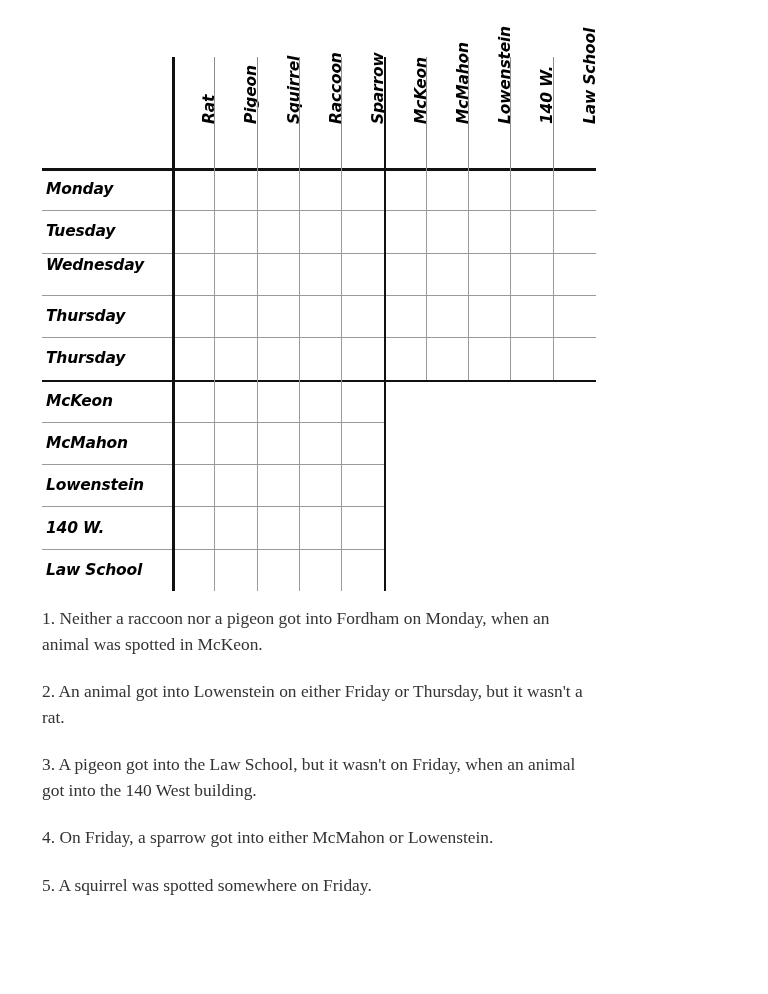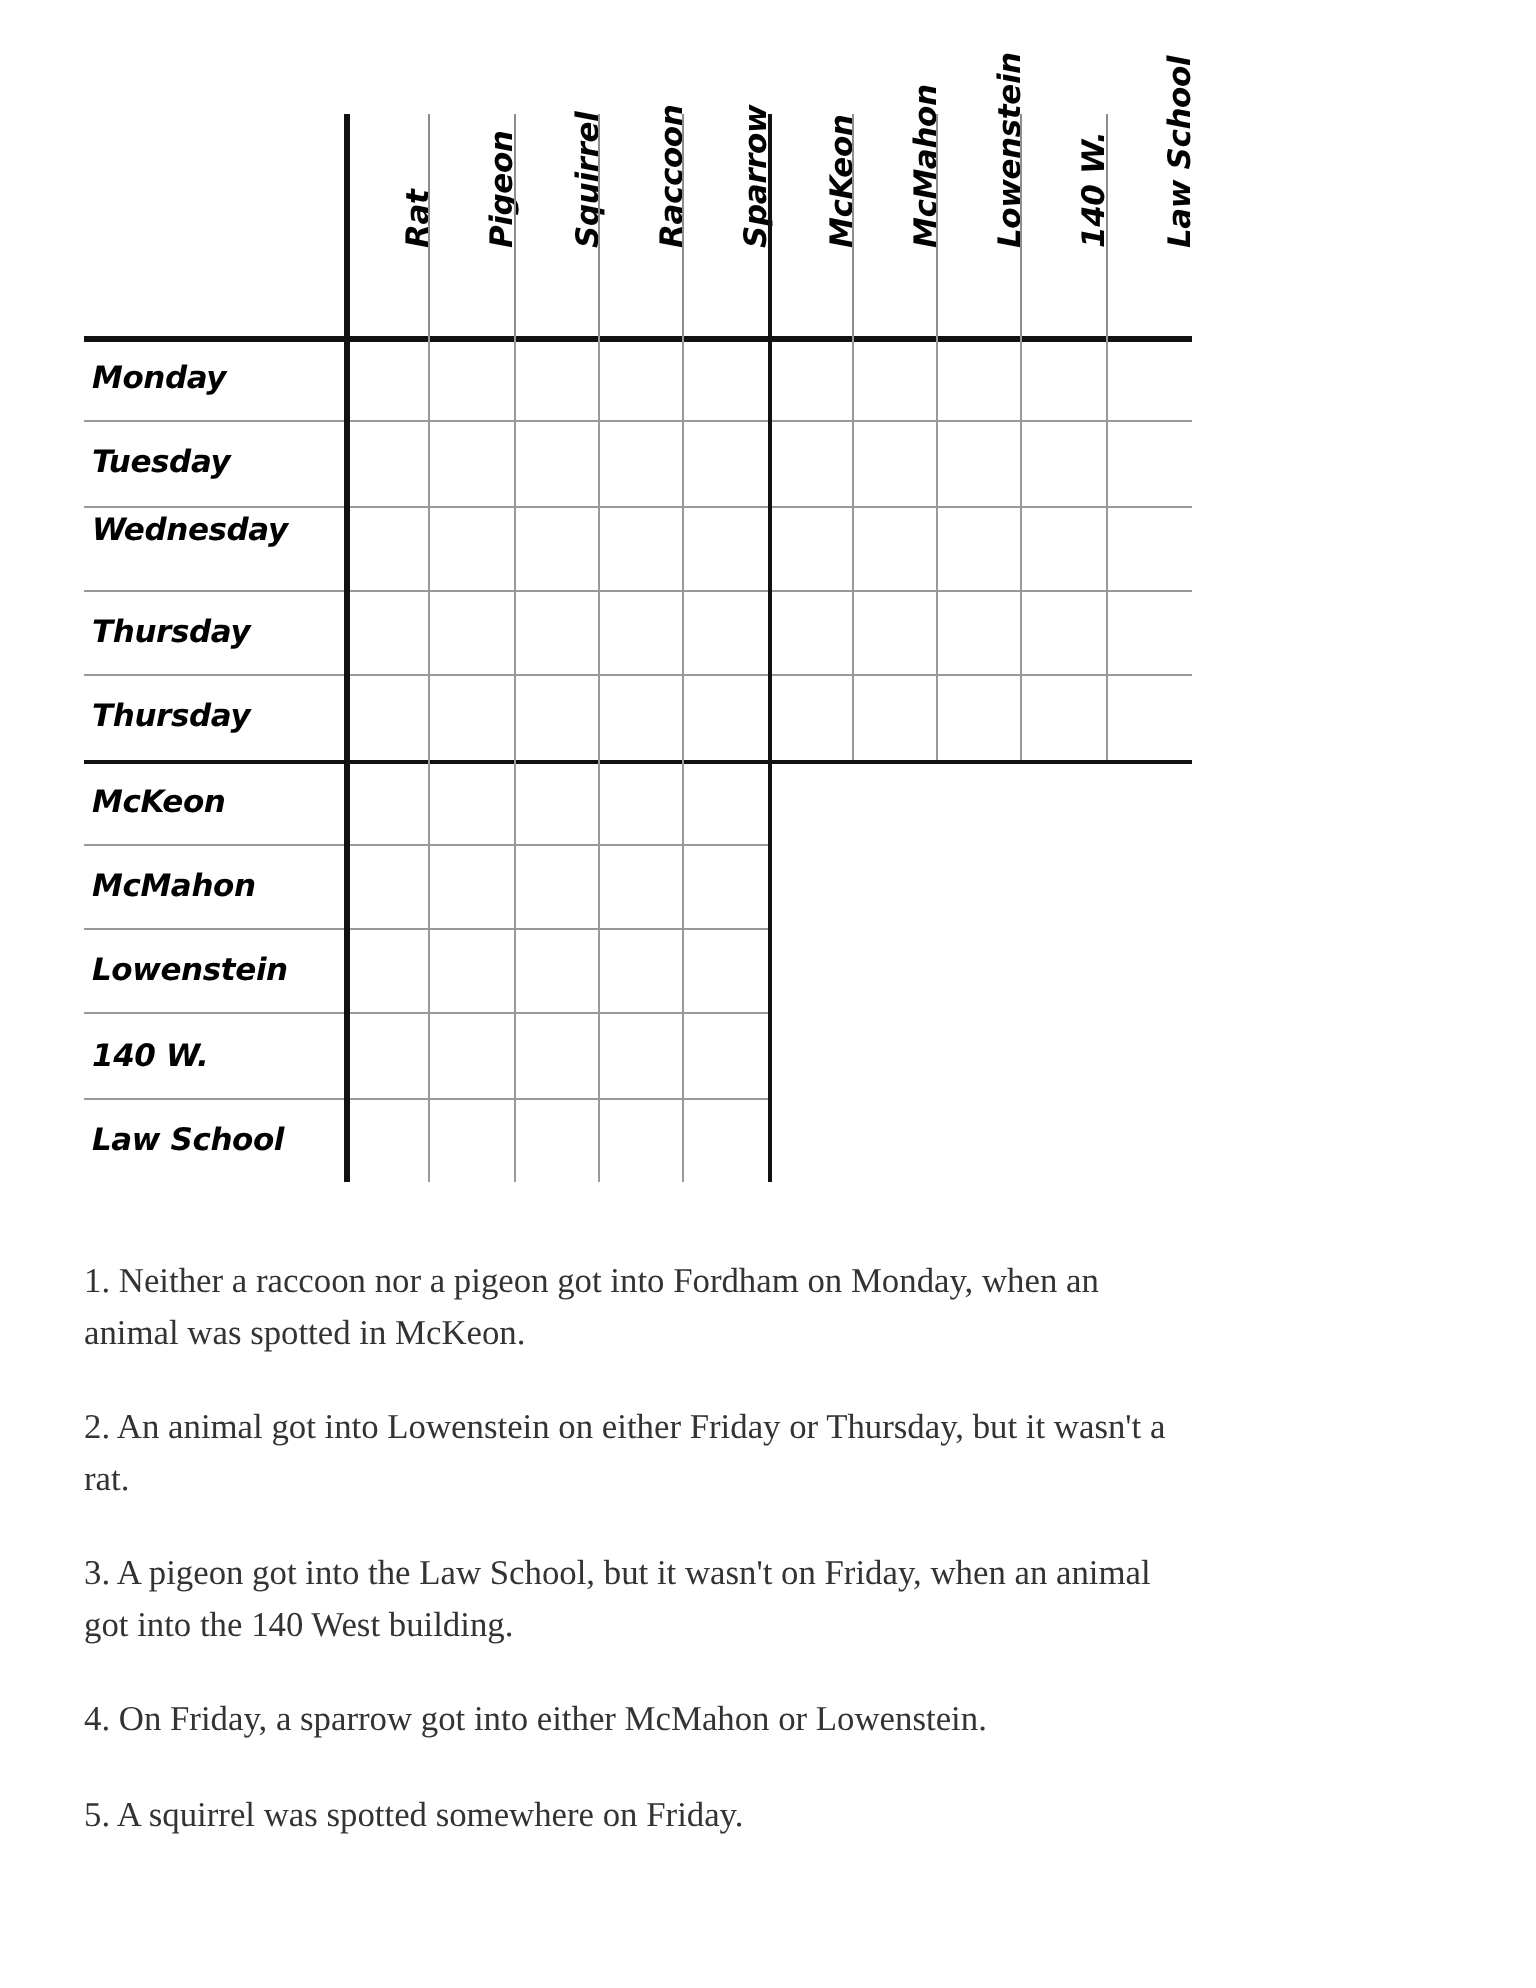--- a/index.html
+++ b/index.html
@@ -110,21 +110,21 @@
   }
   .vline.thick {
     width: 2.5px;
     background: #111111;
   }
 
   
   #clues {
     position: absolute;
     left: 42px;
-    top: 628px;
+    top: 606px;
     width: 556px;
   }
   .clue {
     font-family: "Liberation Serif", serif;
     font-size: 17.4px;
     line-height: 25.5px;
     color: #333333;
     margin: 0 0 22px 0;
   }
 </style>

